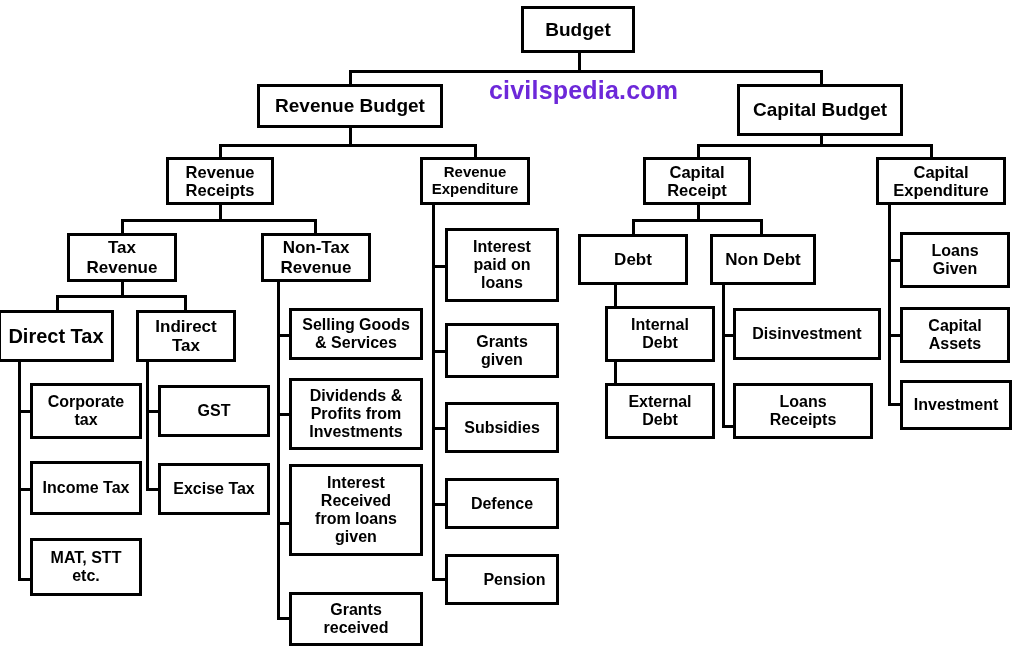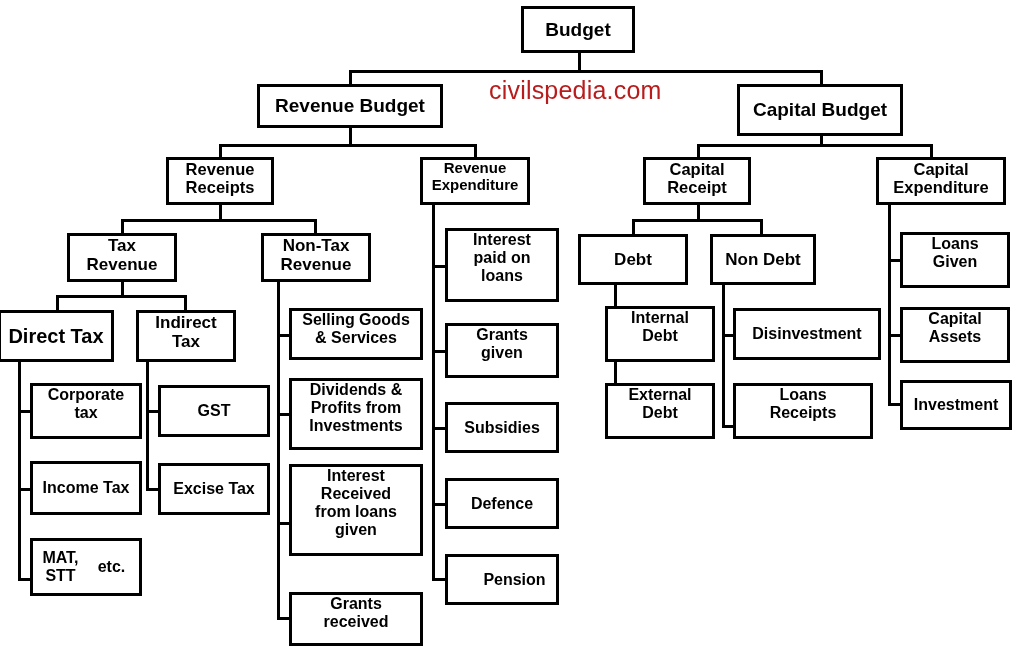--- a/index.html
+++ b/index.html
@@ -18,21 +18,21 @@
     background: #ffffff;
     overflow: hidden;
   }
   .node {
     position: absolute;
     box-sizing: border-box;
     background: #ffffff;
     border: 3px solid #000000;
     display: flex;
     align-items: center;
-    justify-content: flex-start;
+    justify-content: center;
     text-align: center;
     font-weight: bold;
     color: #000000;
     line-height: 1.12;
     z-index: 3;
     padding: 0 2px;
   }
   .node span {
     display: block;
     width: 100%;
@@ -49,22 +49,22 @@
     z-index: 1;
   }
   .h { height: 3px; }
   .v { width: 3px; }
 
   #watermark {
     position: absolute;
     left: 489px;
     top: 76px;
     font-size: 25px;
-    color: #b91c1c;
-    font-weight: normal;
+    color: #6d28d9;
+    font-weight: bold;
     letter-spacing: 0.2px;
     z-index: 2;
     white-space: nowrap;
     font-family: "Liberation Sans", sans-serif;
   }
 </style>
 </head>
 <body>
 
 <div id="canvas">
@@ -188,21 +188,21 @@
     <span>Tax</span>
   </div>
 
   <div class="node leaf" style="left:30px; top:383px; width:112px; height:56px; flex-direction:column;">
     <span>Corporate</span>
     <span>tax</span>
   </div>
   <div class="node leaf" style="left:30px; top:461px; width:112px; height:54px;">
     <span>Income Tax</span>
   </div>
-  <div class="node leaf" style="left:30px; top:538px; width:112px; height:58px; flex-direction:row;">
+  <div class="node leaf" style="left:30px; top:538px; width:112px; height:58px; flex-direction:column;">
     <span>MAT, STT</span>
     <span>etc.</span>
   </div>
 
   <div class="node leaf" style="left:158px; top:385px; width:112px; height:52px;">
     <span>GST</span>
   </div>
   <div class="node leaf" style="left:158px; top:463px; width:112px; height:52px;">
     <span>Excise Tax</span>
   </div>

